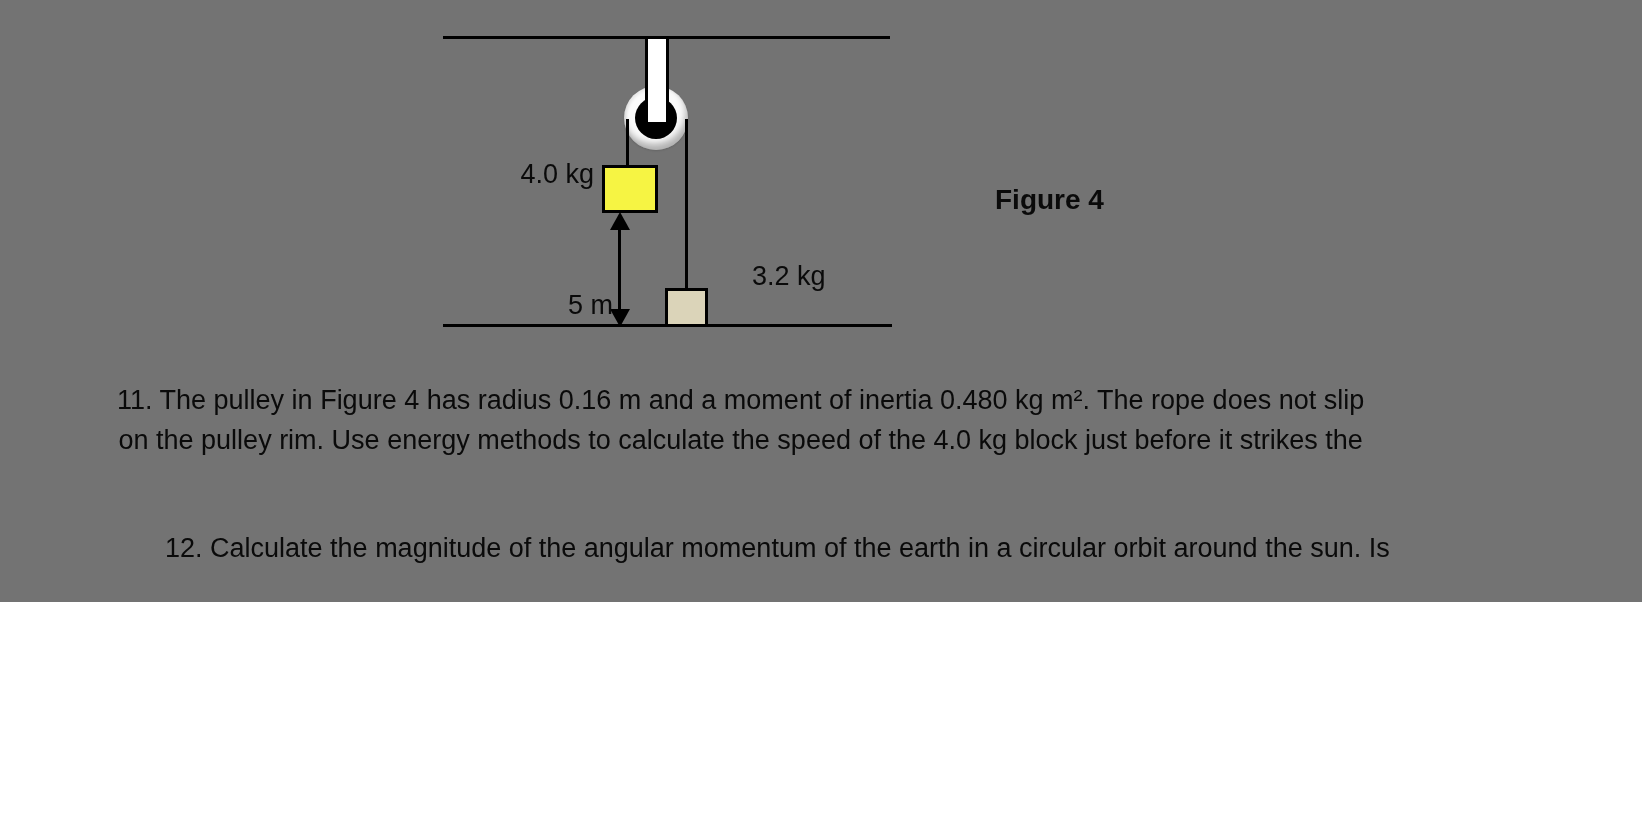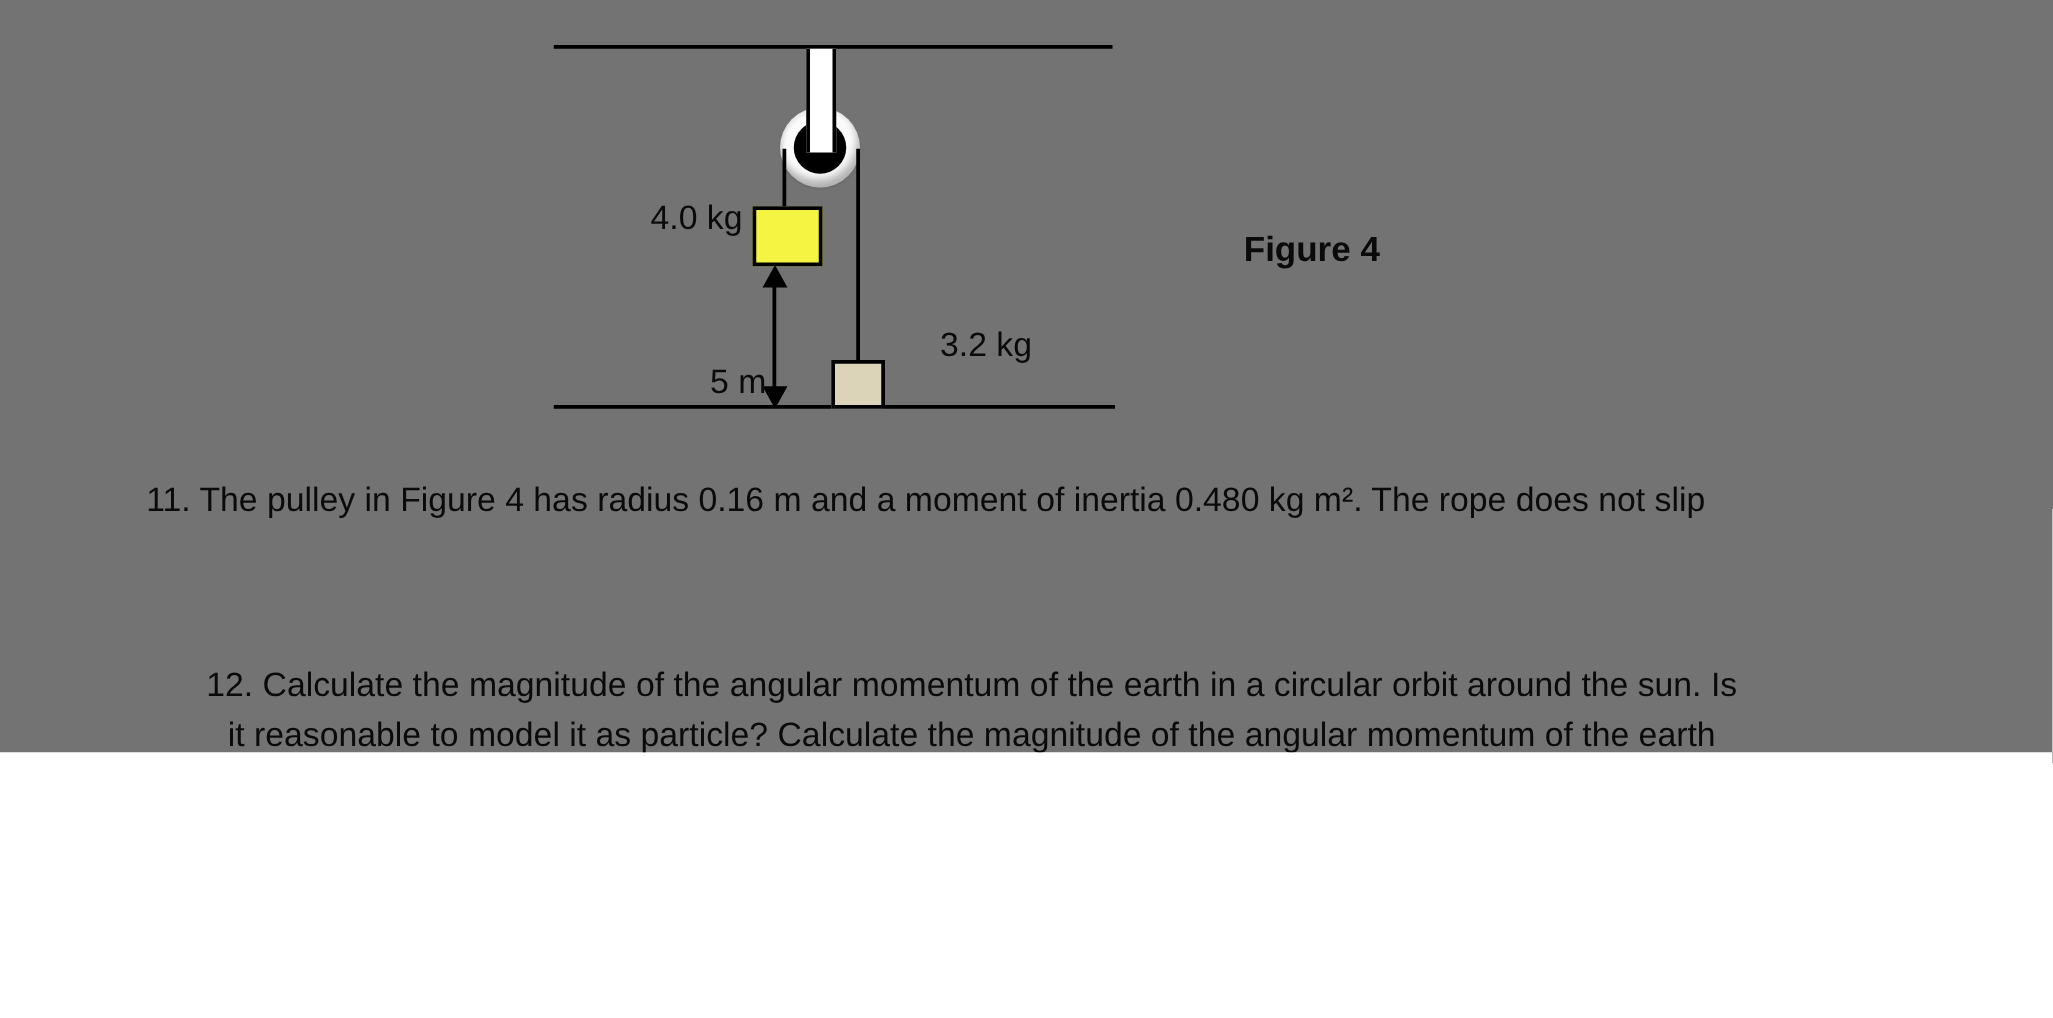--- a/index.html
+++ b/index.html
@@ -125,20 +125,20 @@
 
     <div class="diagram-label label-4kg">4.0 kg</div>
     <div class="diagram-label label-5m">5 m</div>
     <div class="diagram-label label-2kg">3.2 kg</div>
     <div class="figure-caption">Figure 4</div>
   </div>
 
   <div class="problems">
     <div class="problem problem-11">
       <div class="text-line">11. The pulley in Figure 4 has radius 0.16 m and a moment of inertia 0.480 kg m². The rope does not slip</div>
+      <div class="text-line">on the pulley rim. Use energy methods to calculate the speed of the 4.0 kg block just before it strikes the</div>
     </div>
     <div class="problem problem-12">
       <div class="text-line">12. Calculate the magnitude of the angular momentum of the earth in a circular orbit around the sun. Is</div>
-      <div class="text-line">it reasonable to model it as particle? Calculate the magnitude of the angular momentum of the earth</div>
     </div>
   </div>
 
 </div>
 
 </body></html>

